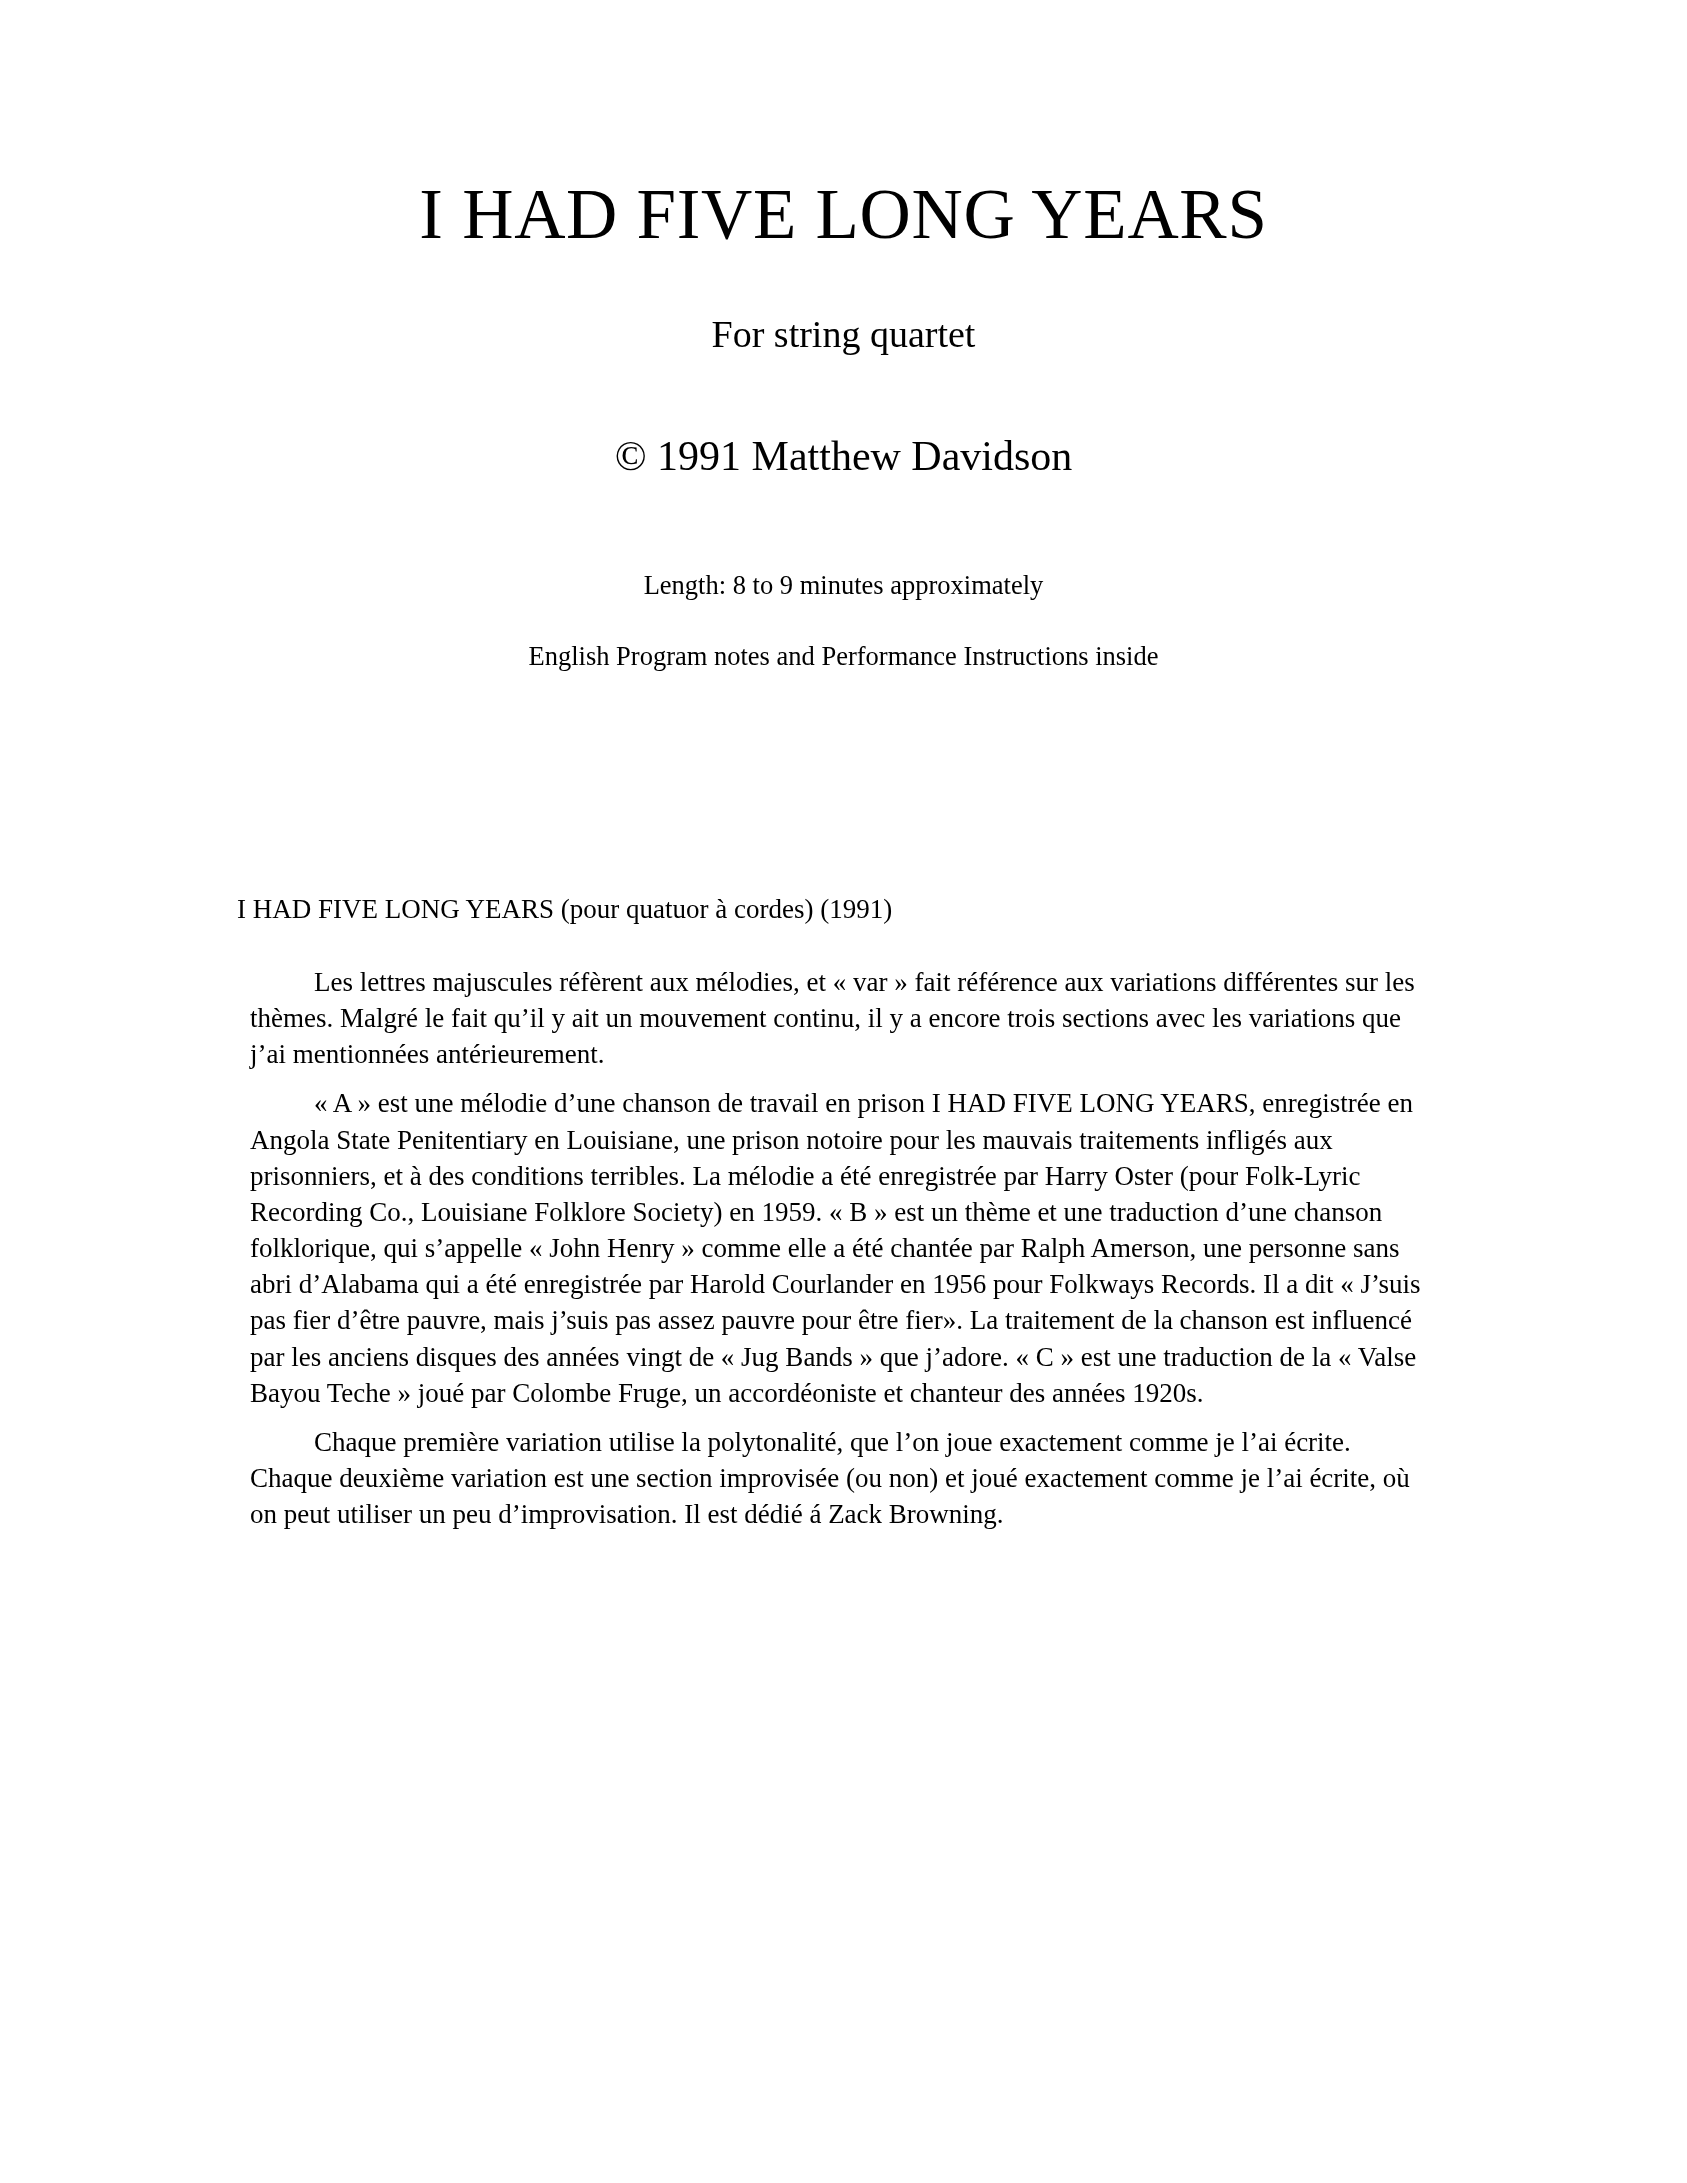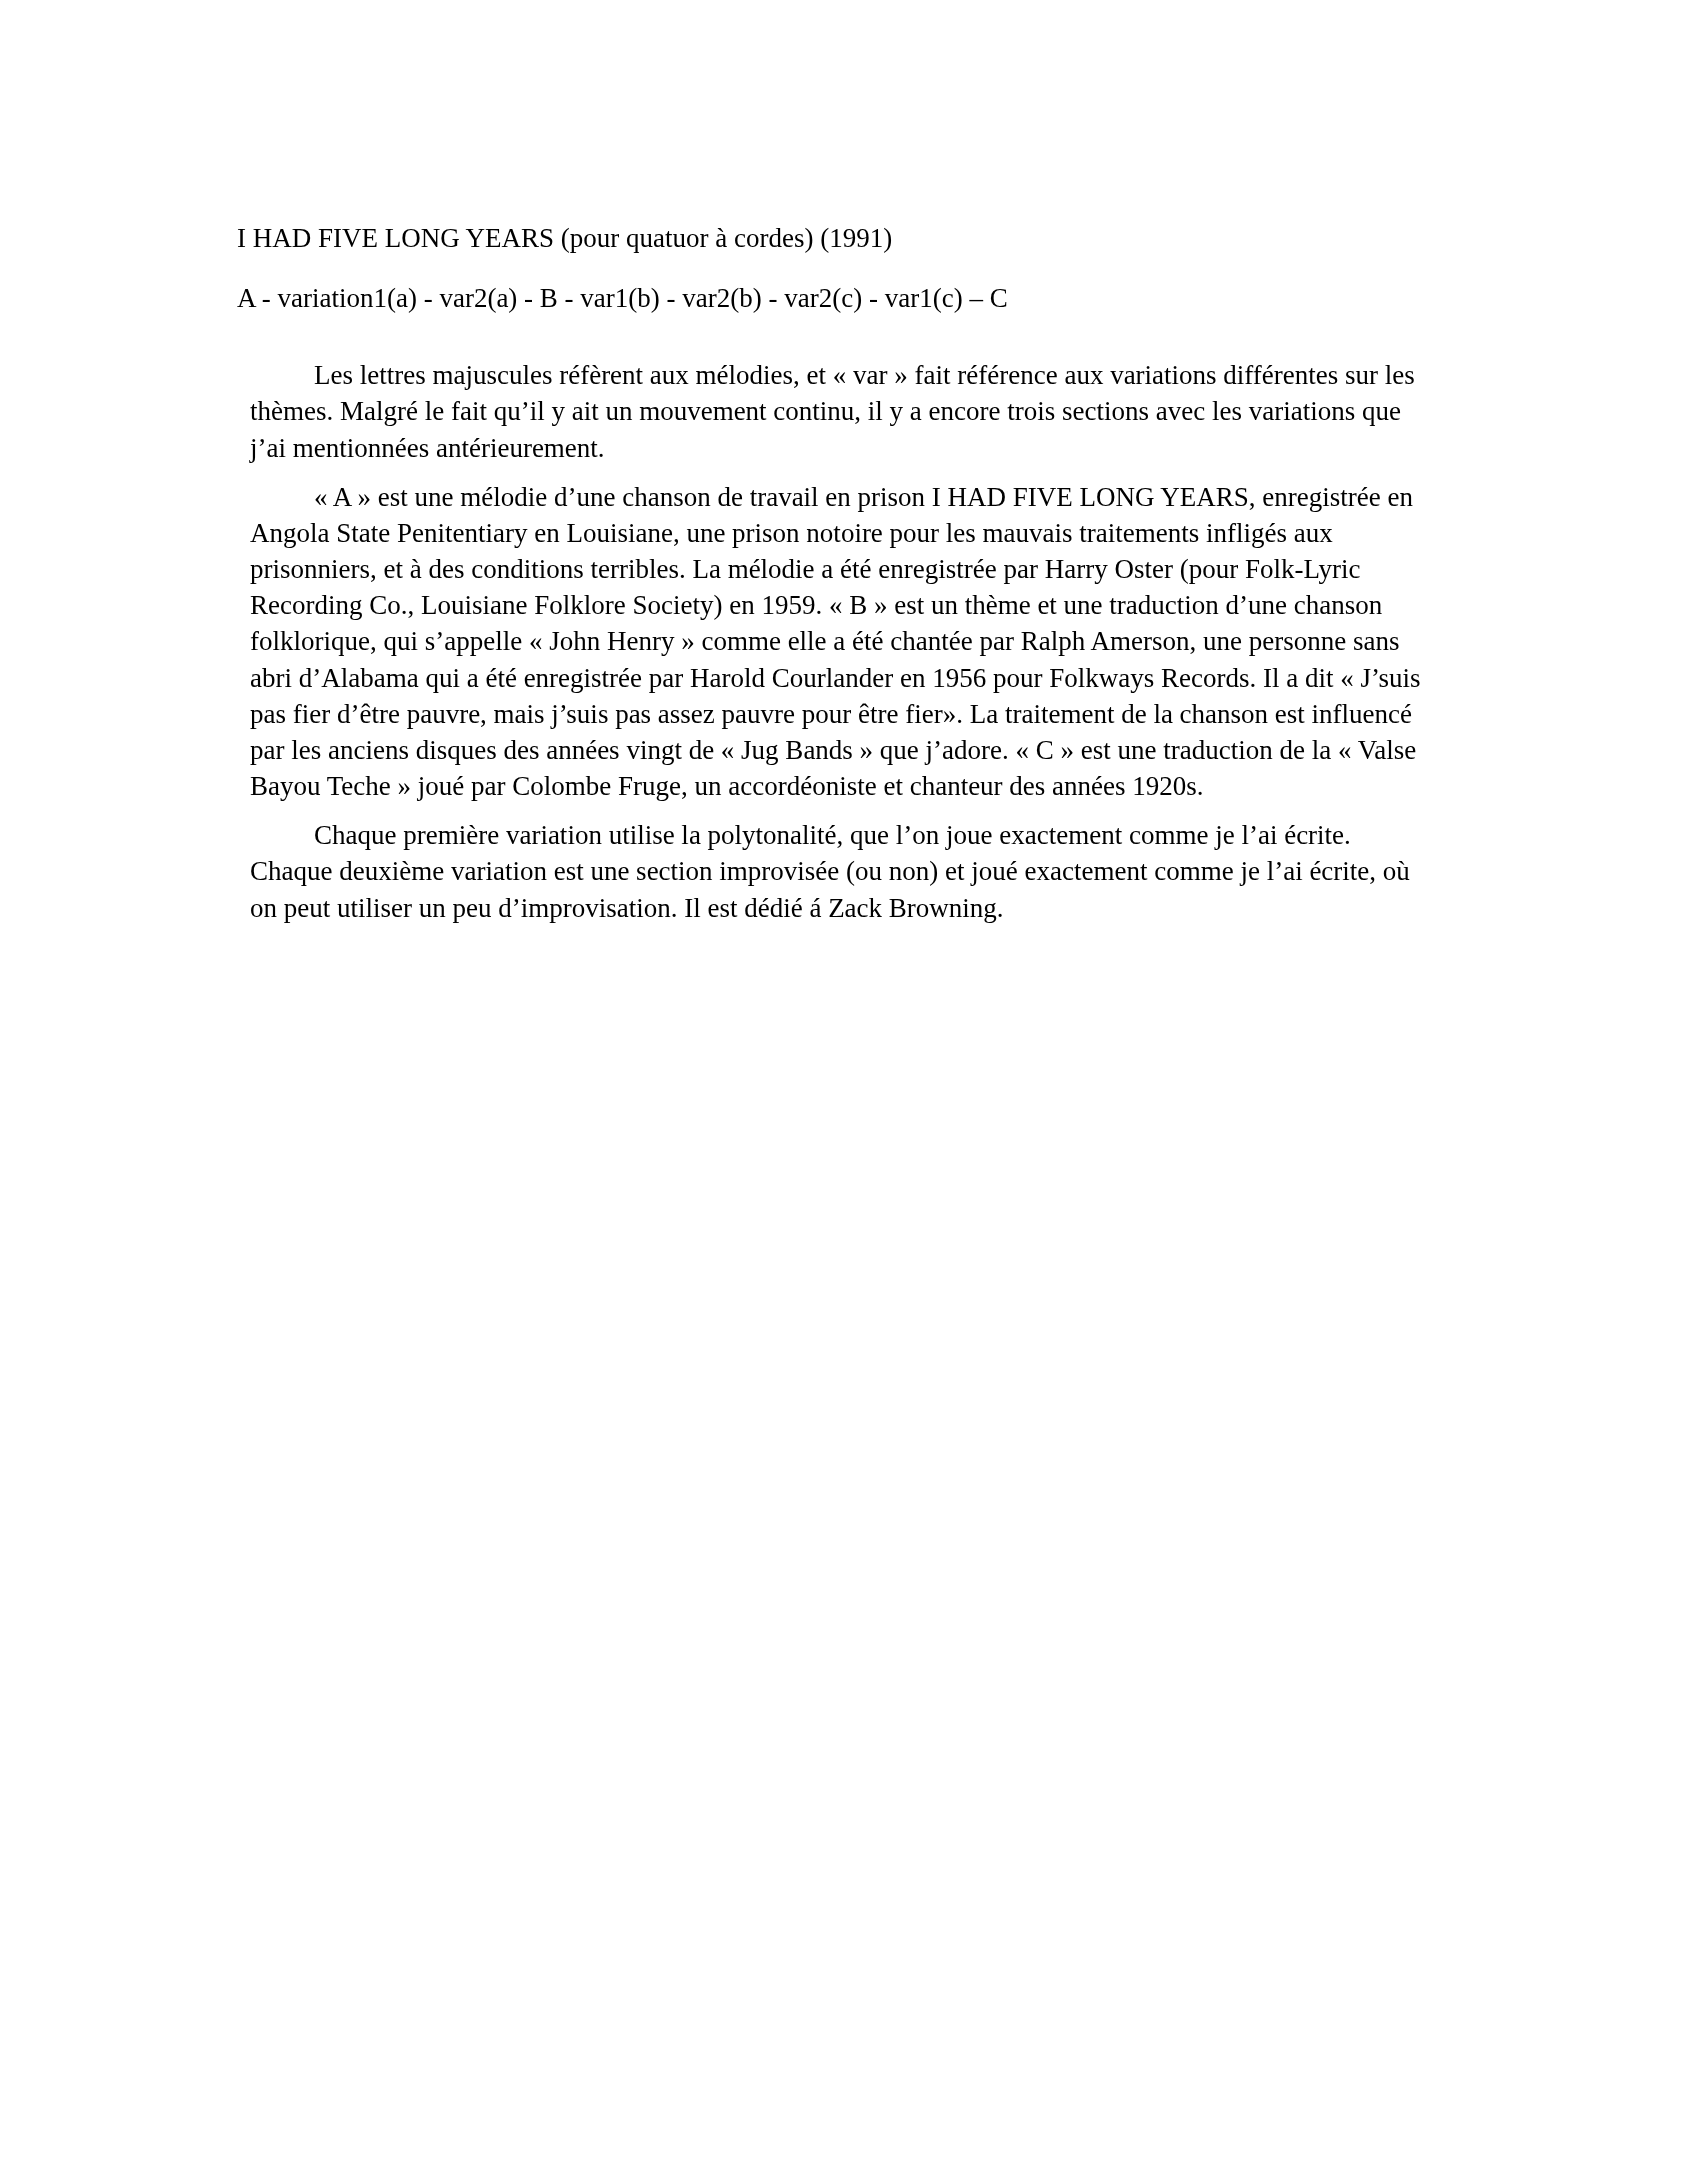--- a/index.html
+++ b/index.html
@@ -98,28 +98,38 @@
   }
   .body-block p {
     margin: 13px;
   }
 </style>
 </head>
 <body>
 
 <div class="page">
 
+  <div class="cover">
+    <h1 class="doc-title">I HAD FIVE LONG YEARS</h1>
+
+    <p class="doc-subtitle">For string quartet</p>
+
+    <p class="doc-copyright">© 1991 Matthew Davidson</p>
+
+    <p class="doc-meta-1">Length: 8 to 9 minutes approximately</p>
+
+    <p class="doc-meta-2">English Program notes and Performance Instructions inside</p>
+  </div>
 
   <div class="notes">
     <div class="notes-inner">
 
       <p class="notes-heading">I HAD FIVE LONG YEARS (pour quatuor à cordes) (1991)</p>
 
 
-      <p class="notes-para scheme">A - variation1(a) - var2(a) - B - var1(b) - var2(b) - var2(c) - var1(c) – C</p>
 
       <div class="body-block">
         <p class="notes-para indent-first">Les lettres majuscules réfèrent aux mélodies, et « var » fait référence aux variations différentes sur les thèmes.  Malgré le fait qu’il y ait un mouvement continu, il y a encore trois sections avec les variations que j’ai mentionnées antérieurement.</p>
 
         <p class="notes-para indent-first">« A » est une mélodie d’une chanson de travail en prison I HAD FIVE LONG YEARS, enregistrée en Angola State Penitentiary en Louisiane, une prison notoire pour les mauvais traitements infligés aux prisonniers, et à des conditions terribles.  La mélodie a été enregistrée par Harry Oster (pour Folk-Lyric Recording Co., Louisiane Folklore Society) en 1959.  « B » est un thème et une traduction d’une chanson folklorique, qui s’appelle « John Henry » comme elle a été chantée par Ralph Amerson, une personne sans abri d’Alabama qui a été enregistrée par Harold Courlander en 1956 pour Folkways Records.  Il a dit « J’suis pas fier d’être pauvre, mais j’suis pas assez pauvre pour être fier».  La traitement de la chanson est influencé par les anciens disques des années vingt de « Jug Bands » que j’adore.  « C » est une traduction de la « Valse Bayou Teche » joué par Colombe Fruge, un accordéoniste et chanteur des années 1920s.</p>
 
         <p class="notes-para indent-first">Chaque première variation utilise la polytonalité, que l’on joue exactement comme je l’ai écrite.  Chaque deuxième variation est une section improvisée (ou non) et joué exactement comme je l’ai écrite, où on peut utiliser un peu d’improvisation.  Il est dédié á Zack Browning.</p>
       </div>
 
     </div>

